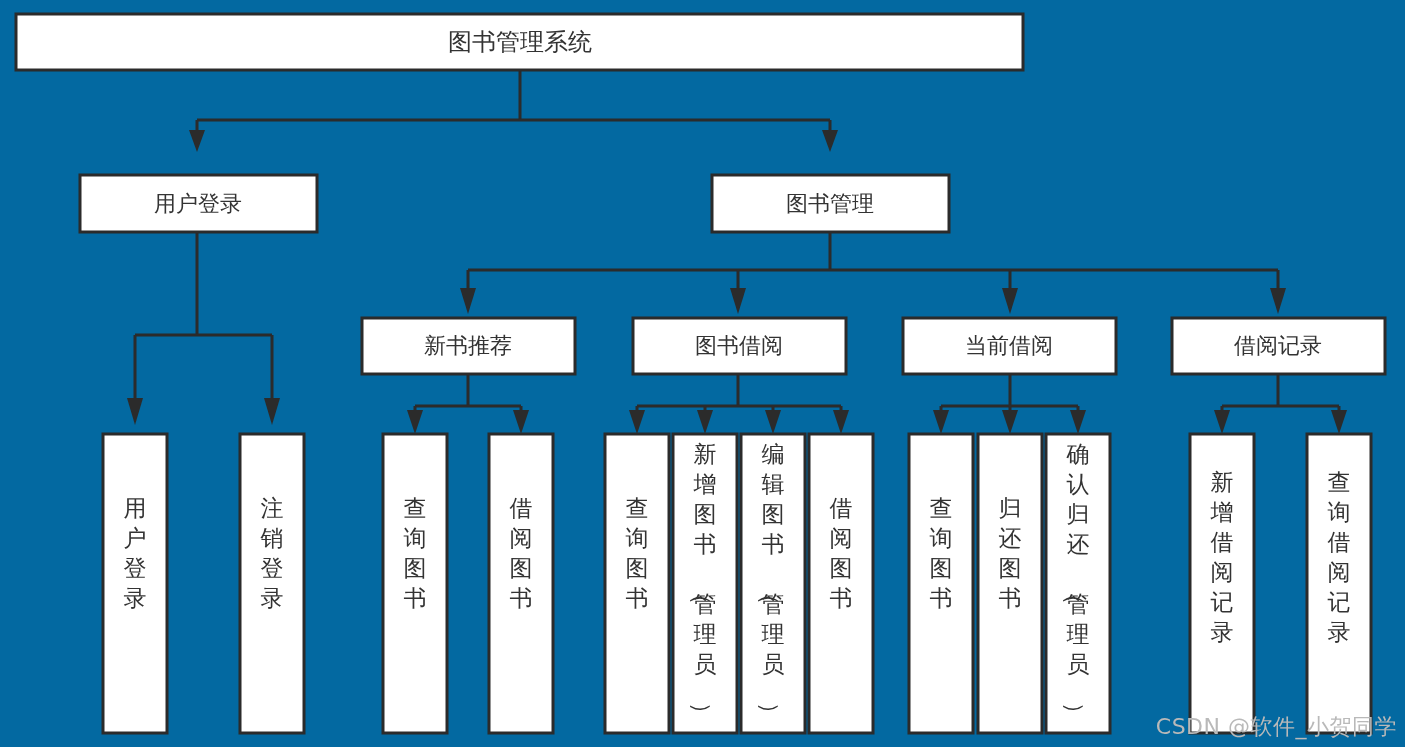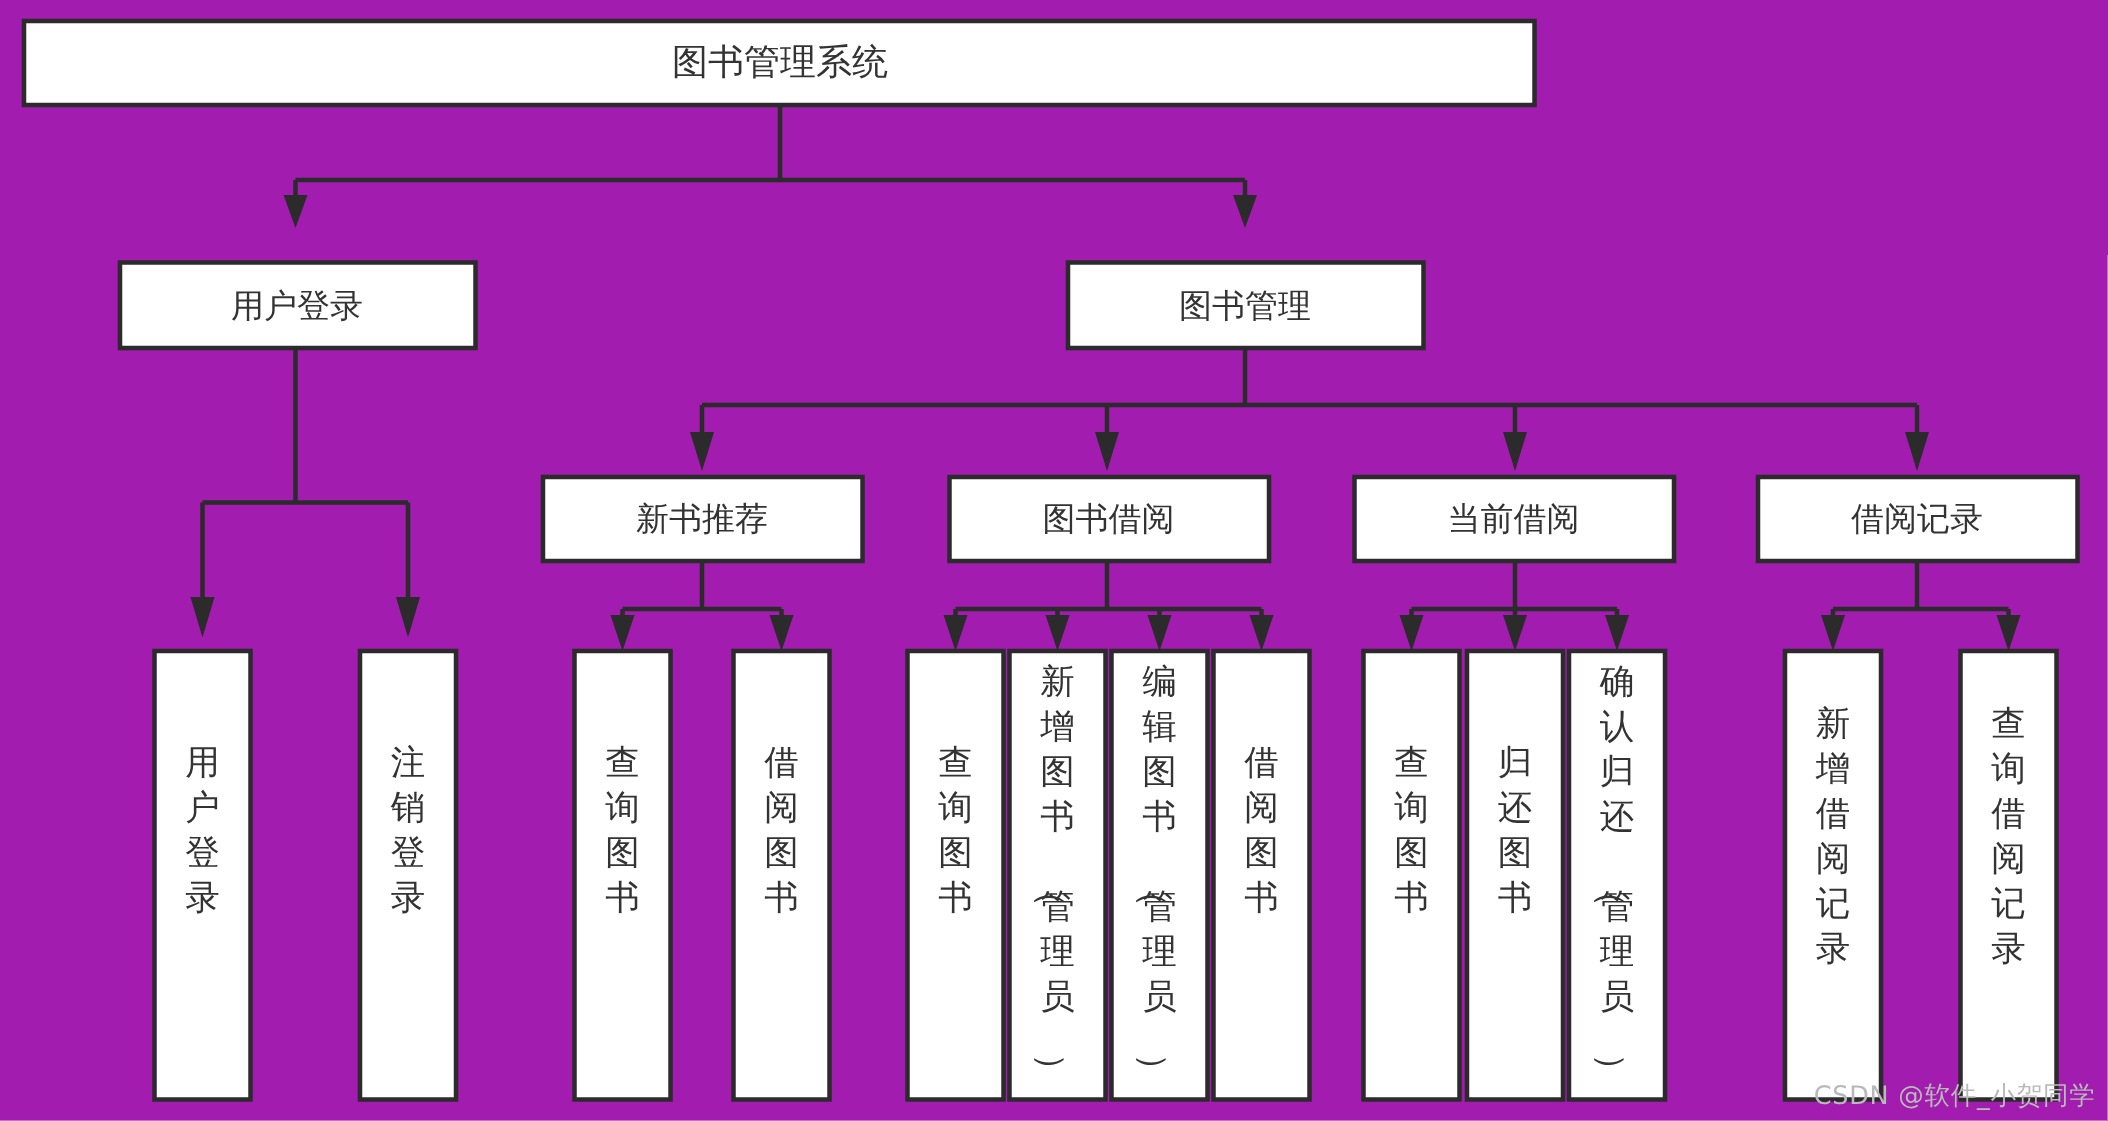--- a/index.html
+++ b/index.html
@@ -11,21 +11,21 @@
   body {
     width: 1405px;
     height: 747px;
     font-family: "DejaVu Sans", "Liberation Sans", sans-serif;
     overflow: hidden;
   }
   #diagram-root {
     position: relative;
     width: 1405px;
     height: 747px;
-    background: #a21caf;
+    background: #0369a1;
   }
   svg#flow-svg {
     display: block;
     width: 1405px;
     height: 747px;
   }
   .node-rect {
     fill: #ffffff;
     stroke: #2b2b2b;
     stroke-width: 3;
@@ -54,21 +54,21 @@
   }
   .arrow-head {
     fill: #2b2b2b;
     stroke: none;
   }
   .watermark {
     position: absolute;
     right: 8px;
     bottom: 5px;
     font-family: "DejaVu Sans", "Liberation Sans", sans-serif;
-    font-size: 17px;
+    font-size: 22px;
     color: #b9b9b9;
     letter-spacing: 0.5px;
     white-space: nowrap;
     user-select: none;
   }
 </style>
 </head>
 <body>
 
 <div id="diagram-root">

